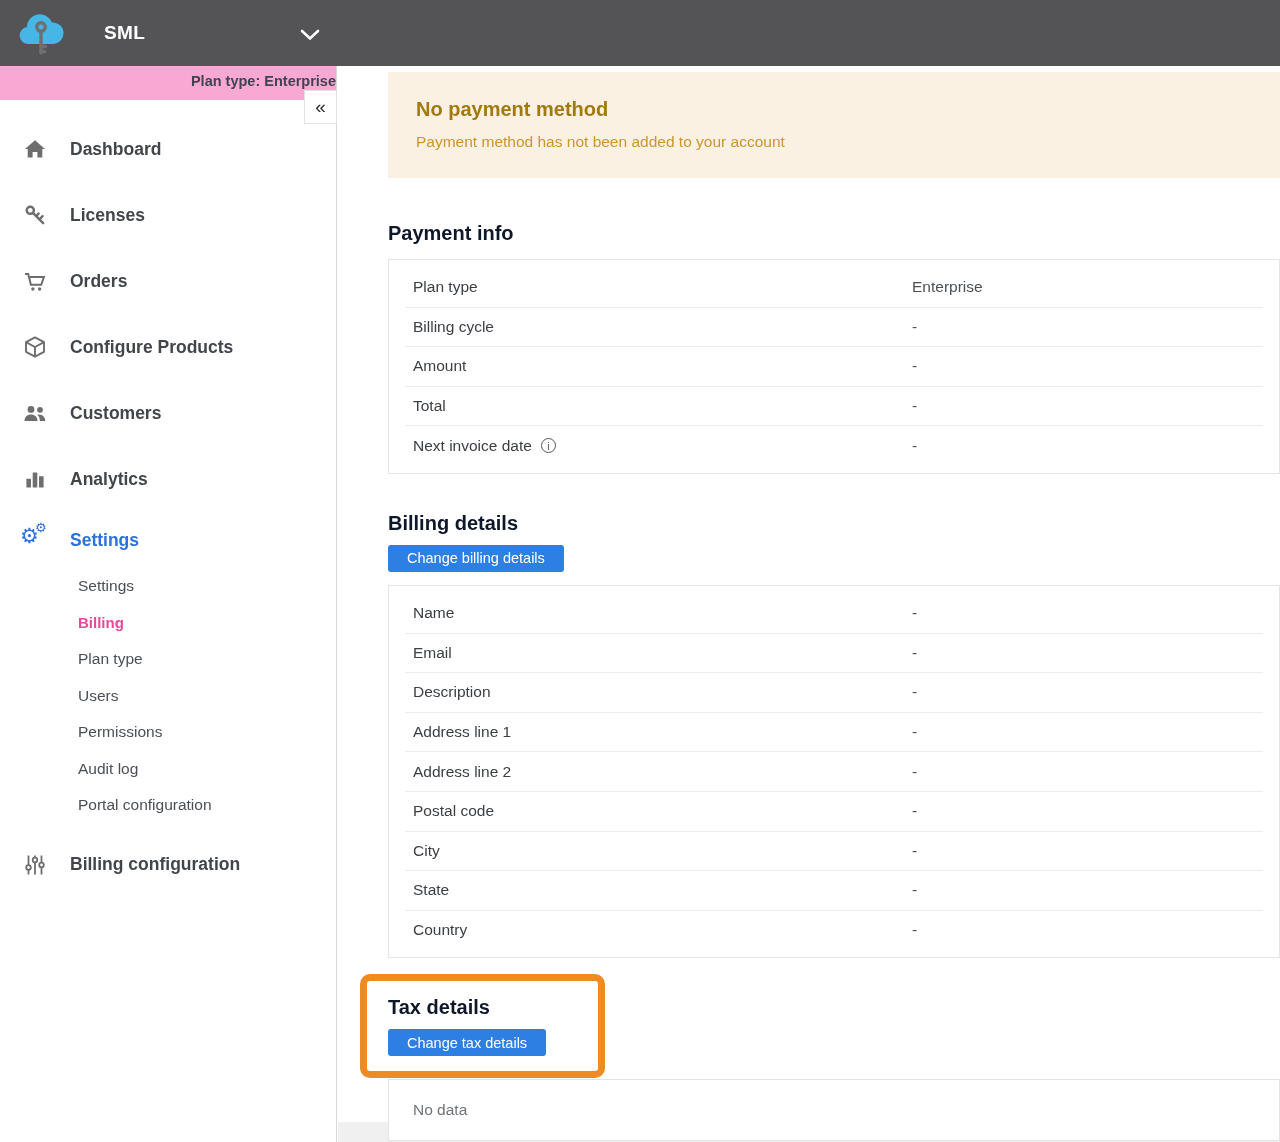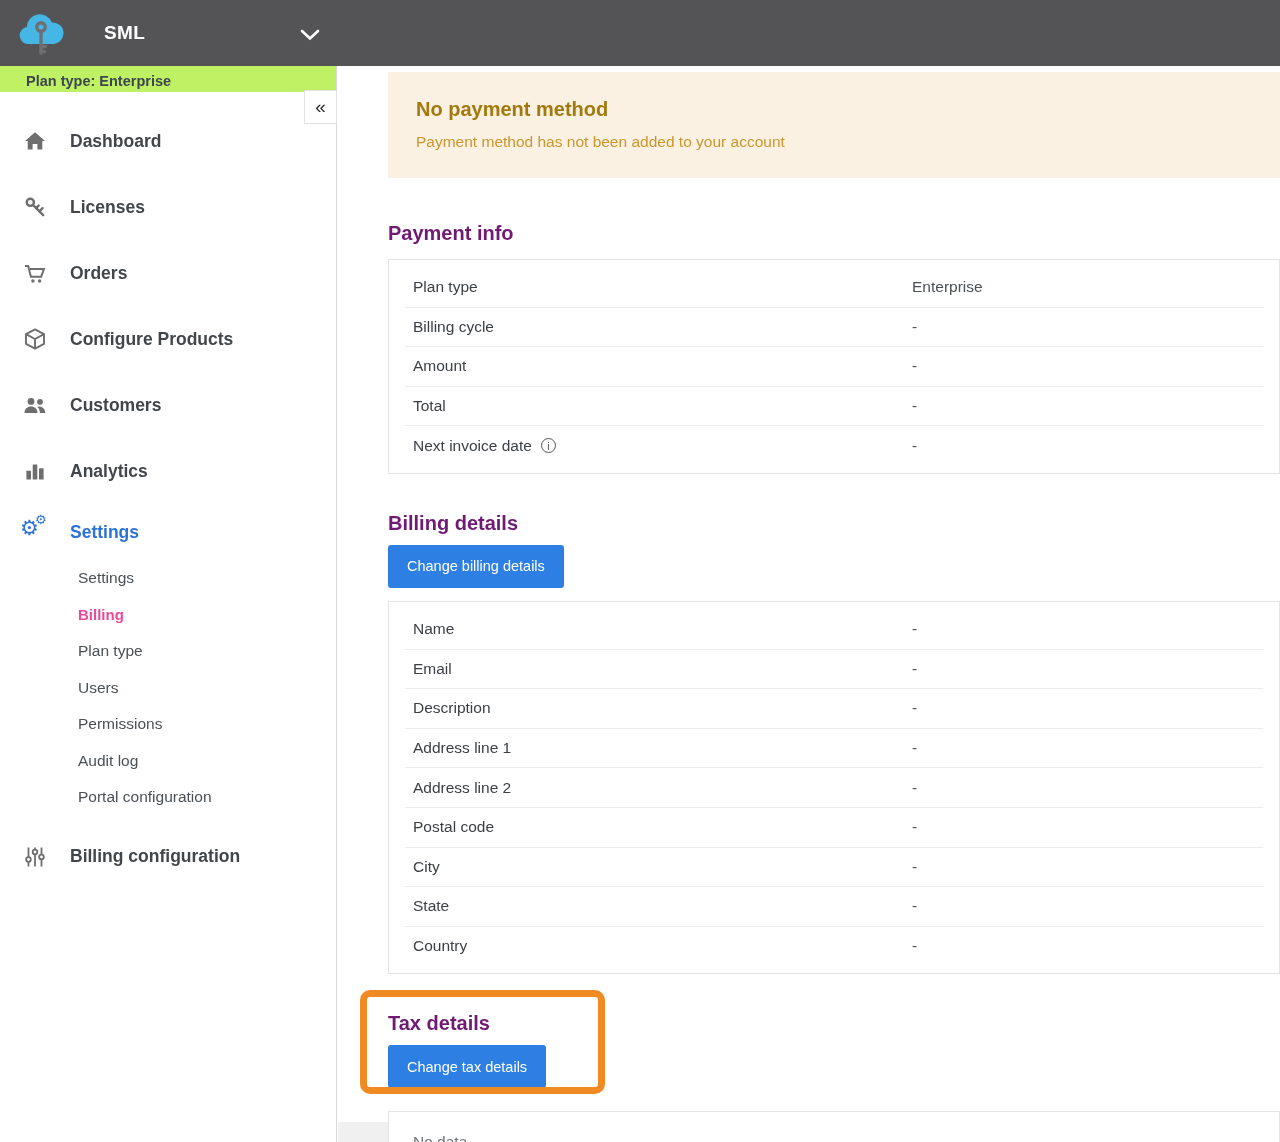--- a/index.html
+++ b/index.html
@@ -8,49 +8,49 @@
     font-family:"Liberation Sans",sans-serif;background:#fff;
     -webkit-font-smoothing:antialiased;
   }
   
   .topbar{position:absolute;top:0;left:0;width:1280px;height:66px;background:#545456;display:flex;align-items:center;z-index:30;}
   .logo{margin-left:18px;display:flex;align-items:center;}
   .app-name{color:#fff;font-size:19px;font-weight:bold;letter-spacing:.4px;margin-left:40px;}
   .top-chevron{position:absolute;left:300px;top:27px;cursor:pointer;}
   
   .sidebar{position:absolute;top:66px;left:0;width:337px;bottom:0;background:#fff;border-right:1px solid #d8d8d8;box-sizing:border-box;z-index:20;}
-  .plan-strip{height:26px;background:#bef264;color:#3e454e;font-weight:bold;font-size:14.5px;line-height:30px;padding-left:26px;}
+  .plan-strip{height:34px;background:#f9a8d4;color:#3e454e;font-weight:bold;font-size:14.5px;line-height:30px;padding-left:26px;text-align:right;}
   .collapse-btn{position:absolute;top:24px;right:-1px;width:33px;height:34px;background:#fff;border:1px solid #e2e2e2;display:flex;align-items:center;justify-content:center;font-size:19px;color:#2e2e2e;cursor:pointer;box-sizing:border-box;}
   .nav{padding-top:16px;}
   .nav-item{height:66px;display:flex;align-items:center;padding-left:22px;font-size:17.5px;font-weight:600;color:#42464b;cursor:pointer;}
   .nav-item .icon{width:26px;display:flex;justify-content:center;align-items:center;}
   .nav-item .label{margin-left:22px;}
   .nav-item.active{height:56px;color:#2d71d9;}
   .nav-item.last{margin-top:8px;}
   .sub{height:36.5px;display:flex;align-items:center;padding-left:78px;font-size:15.5px;color:#4b5056;cursor:pointer;}
   .sub.current{font-weight:bold;color:#ec4899;font-size:15px;}
   .gear-combo{position:relative;font-family:"DejaVu Sans",sans-serif;color:#2d71d9;display:inline-block;width:26px;height:24px;}
   .gear-combo .g1{position:absolute;left:-2px;top:-2px;font-size:21px;line-height:1;}
   .gear-combo .g2{position:absolute;left:13px;top:-7px;font-size:13px;line-height:1;}
   
   .main{position:absolute;left:338px;top:66px;right:0;bottom:0;background:#fff;}
   .bottom-strip{position:absolute;left:0;right:0;bottom:0;height:20px;background:#f0f0f0;}
   .content{position:relative;padding-left:50px;}
   .banner{margin-top:6px;background:#faf1e3;padding:26px 28px 27px 28px;}
   .banner-title{font-size:20px;font-weight:bold;color:#a2790c;}
   .banner-msg{margin-top:12px;font-size:15.5px;color:#cb962b;}
-  .section-heading{font-size:20px;font-weight:bold;color:#701a75;line-height:26px;}
+  .section-heading{font-size:20px;font-weight:bold;color:#0f172a;line-height:26px;}
   .h-payment{margin-top:42px;margin-bottom:13px;}
   .h-billing{margin-top:36px;}
   .card{background:#fff;border:1px solid #e4e4e4;padding:8px 16px;box-sizing:border-box;}
   .trow{height:38.6px;position:relative;display:flex;align-items:center;padding:0 8px;border-bottom:1px solid #ececec;font-size:15.5px;color:#3c4045;}
   .trow:last-child{border-bottom:none;}
   .trow .val{position:absolute;left:507px;color:#4c5156;}
   .info{display:inline-flex;align-items:center;justify-content:center;width:15px;height:15px;border:1.4px solid #555;border-radius:50%;font-size:10.5px;color:#555;margin-left:9px;box-sizing:border-box;cursor:pointer;}
-  .btn{display:inline-flex;align-items:center;justify-content:center;height:43px;padding:0 19px;background:#2e7fe4;color:#fff;font-size:14.5px;border:none;border-radius:3px;margin:9px 0 13px 0;cursor:pointer;}
+  .btn{display:inline-flex;align-items:center;justify-content:center;height:27px;padding:0 19px;background:#2e7fe4;color:#fff;font-size:14.5px;border:none;border-radius:3px;margin:9px 0 13px 0;cursor:pointer;}
   .tax-section{position:relative;margin-top:36px;}
   .annotation-box{position:absolute;left:-28px;top:-20px;width:245px;height:104px;border:7px solid #ef8b22;border-radius:10px;box-sizing:border-box;pointer-events:none;z-index:10;}
   .tax-card{margin-top:10px;}
   .tax-card .trow{height:44px;color:#6f7478;}
 </style>
 </head>
 <body>
 
 <div class="topbar">
   <span class="logo">

